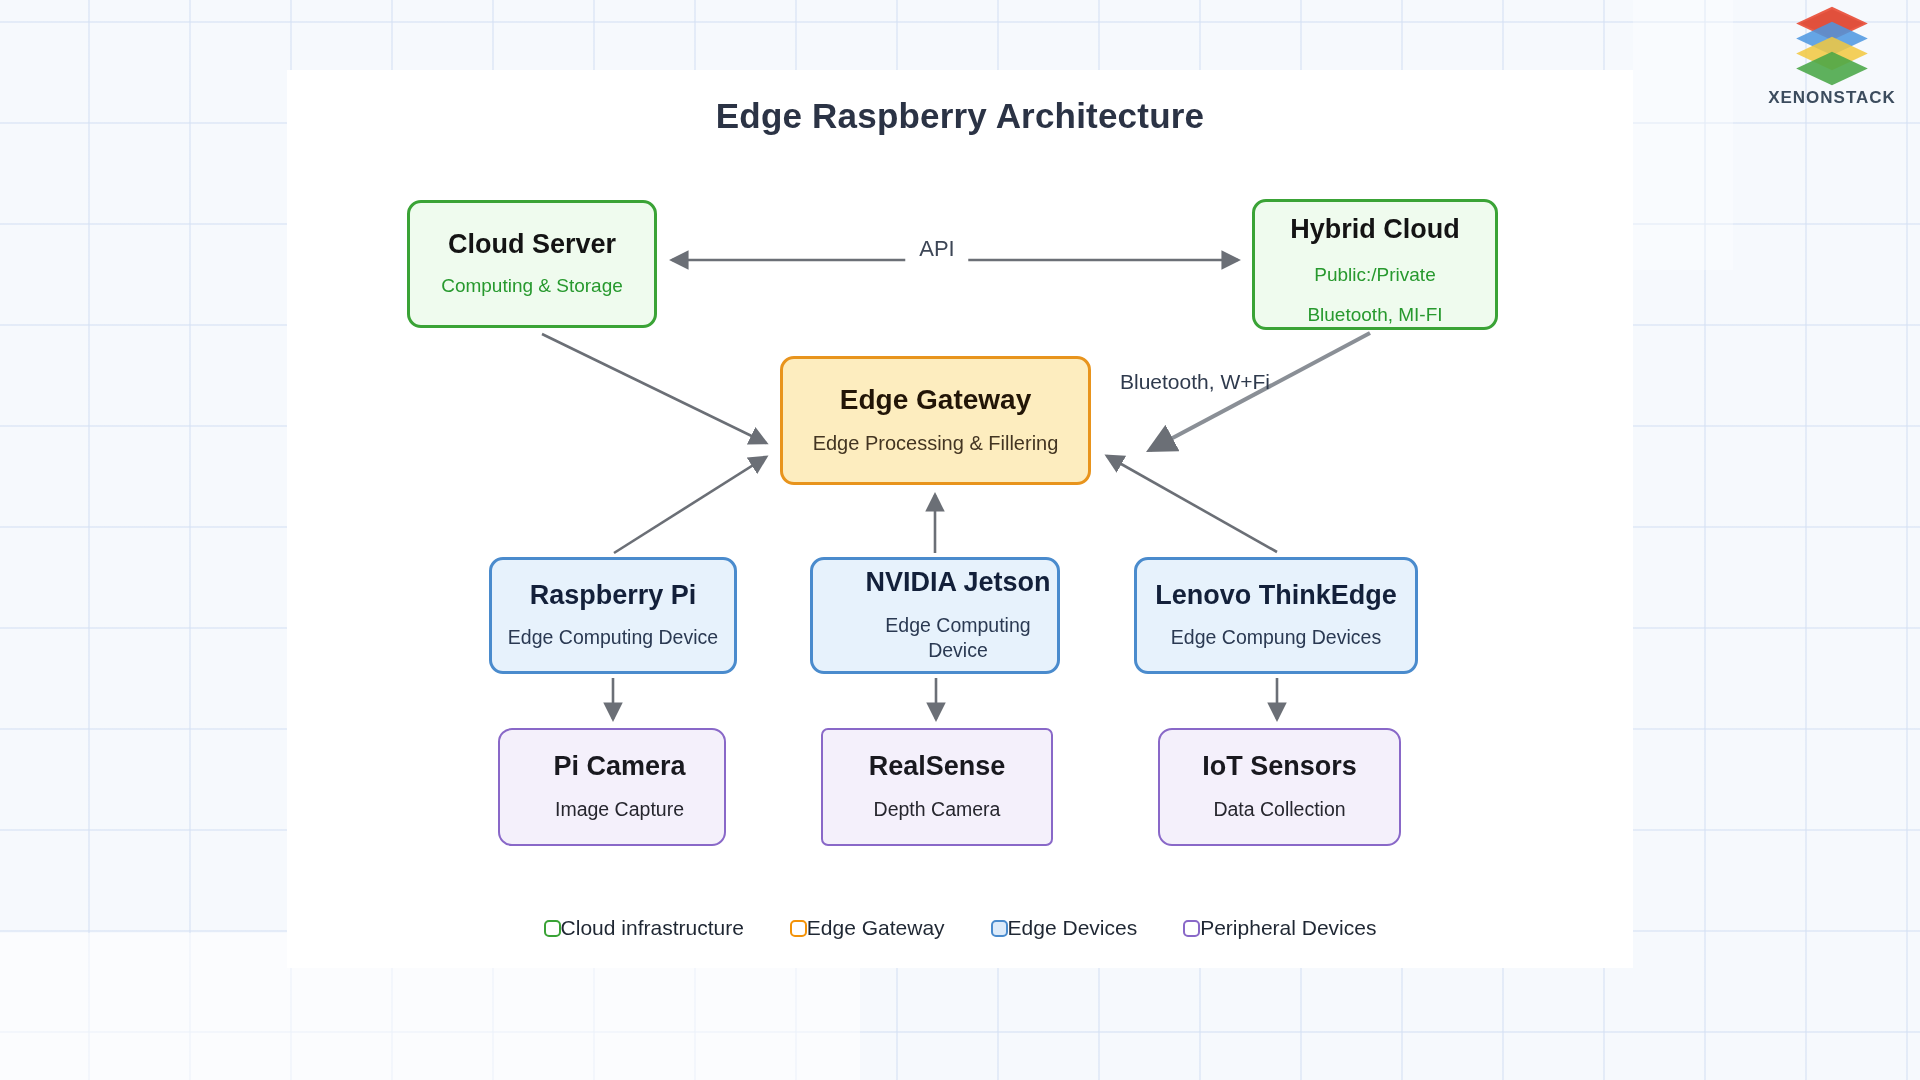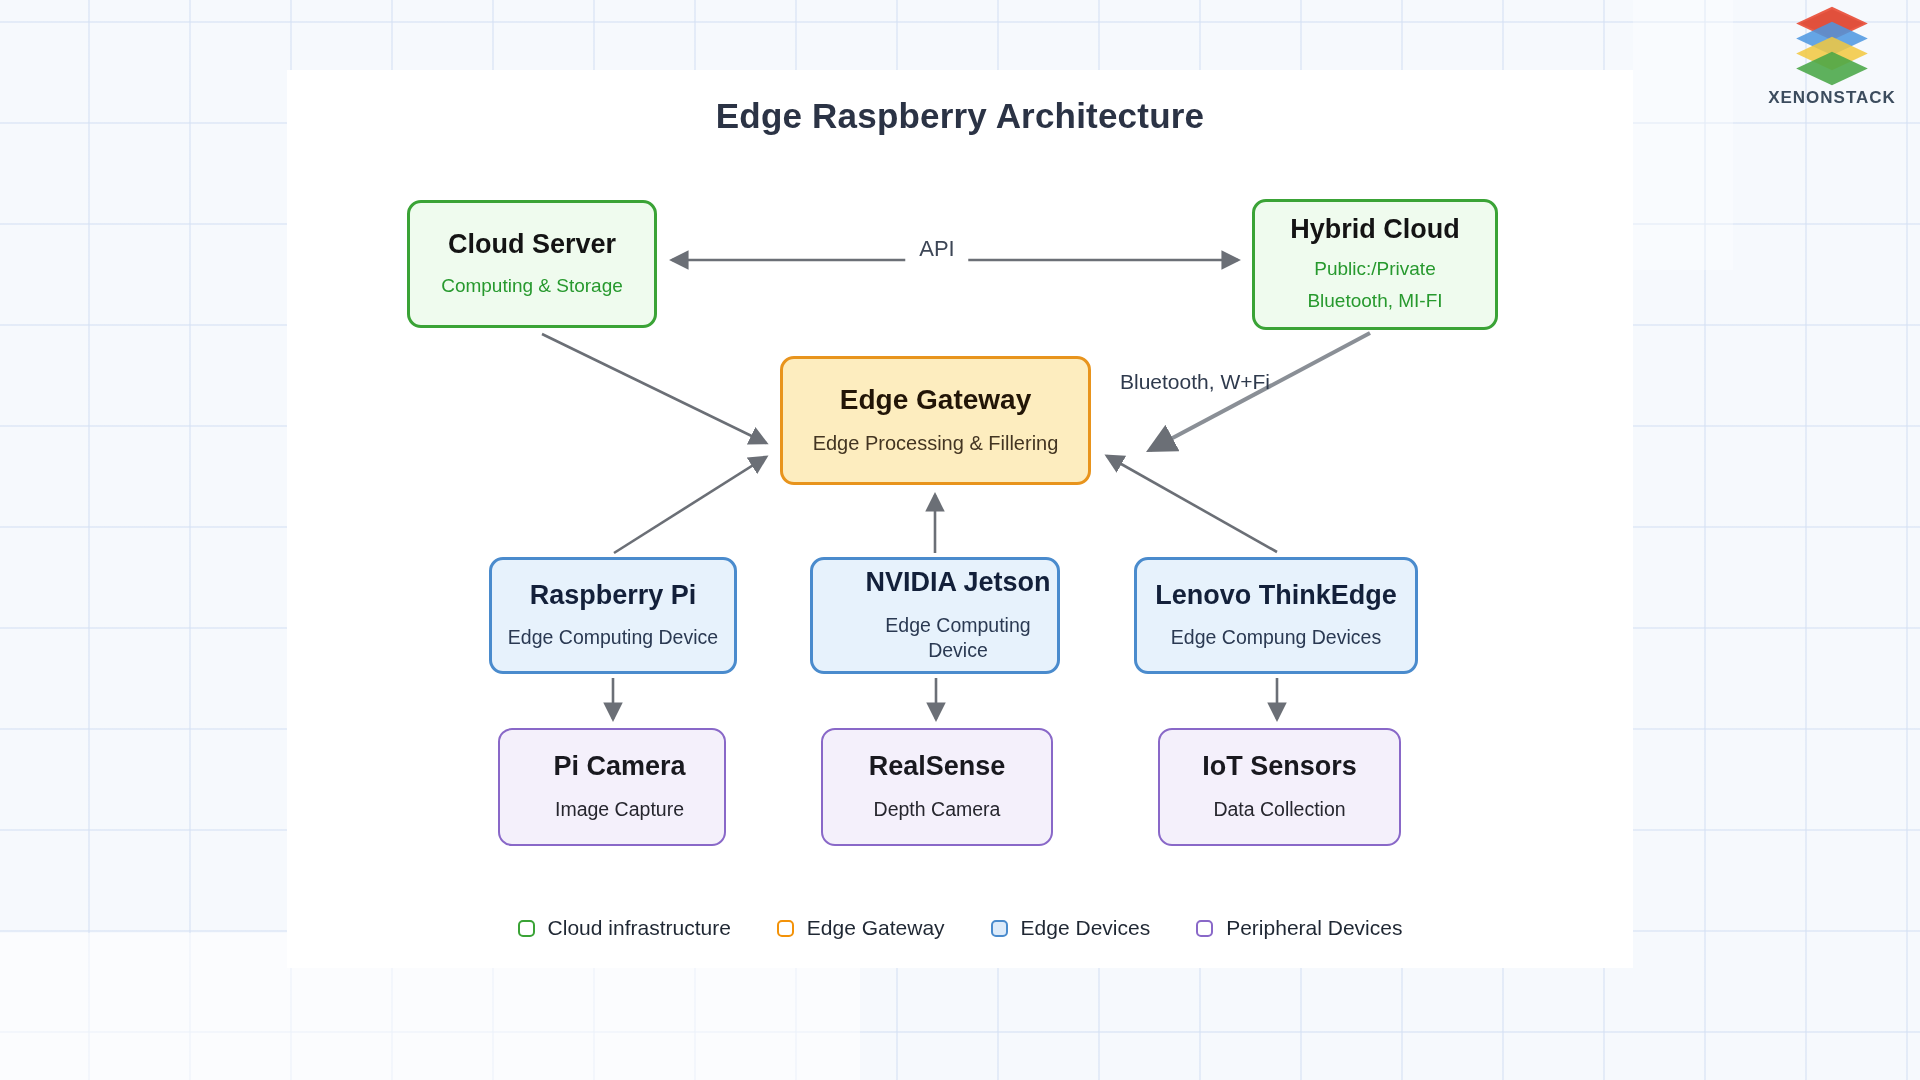--- a/index.html
+++ b/index.html
@@ -58,48 +58,48 @@
   .node.orange .node-title{font-size:28px;color:#221507;}
   .node.orange .node-sub{color:#433522;font-size:20px;}
   .node.blue{background:#e7f2fc;border:3px solid #4a8bcd;}
   .node.blue .node-title{color:#13203a;}
   .node.blue .node-sub{color:#2a3952;}
   .node.purple{background:#f4f0fb;border:2.5px solid #8968c8;}
   .node.purple .node-title{color:#19191f;}
   .node.purple .node-sub{color:#26262e;}
 
   .n-cloud   {left:407px; top:200px; width:250px; height:128px;}
-  .n-hybrid  {left:1252px;top:199px; width:246px; height:131px; gap:12px;}
+  .n-hybrid  {left:1252px;top:199px; width:246px; height:131px; gap:19px;justify-content:flex-end;}
   .n-gateway {left:780px; top:356px; width:311px; height:129px;}
   .n-rpi     {left:489px; top:557px; width:248px; height:117px;}
   .n-jetson  {left:810px; top:557px; width:250px; height:117px;padding-left:46px;}
   .n-lenovo  {left:1134px;top:557px; width:284px; height:117px;}
   .n-picam   {left:498px; top:728px; width:228px; height:118px;padding-left:15px;}
-  .n-real    {left:821px; top:728px; width:232px; height:118px;}
+  .n-real    {left:821px; top:728px; width:232px; height:118px;border-radius:7px;}
   .n-iot     {left:1158px;top:728px; width:243px; height:118px;}
 
   
   .edge-label{position:absolute;color:#3d4656;}
   .lbl-api{
     left:937px;top:236px;transform:translateX(-50%);
     font-size:22px;background:#ffffff;padding:0 14px 4px 14px;
   }
   .lbl-bt{
     left:1120px;top:370px;font-size:21px;color:#2f3a4d;
   }
 
   
   .arrows{position:absolute;left:0;top:0;pointer-events:none;}
 
   
   .legend{
     position:absolute;left:287px;top:916px;width:1346px;
     display:flex;justify-content:center;align-items:center;gap:46px;
   }
-  .legend-item{display:flex;align-items:center;gap:13px;}
+  .legend-item{display:flex;align-items:center;}
   .legend-swatch{
     width:17px;height:17px;border-radius:5px;
     border:2.5px solid #888;background:#fff;box-sizing:border-box;
   }
   .legend-label{font-size:21px;color:#1f2733;}
 </style>
 </head>
 <body>
 
 <div class="stage">

